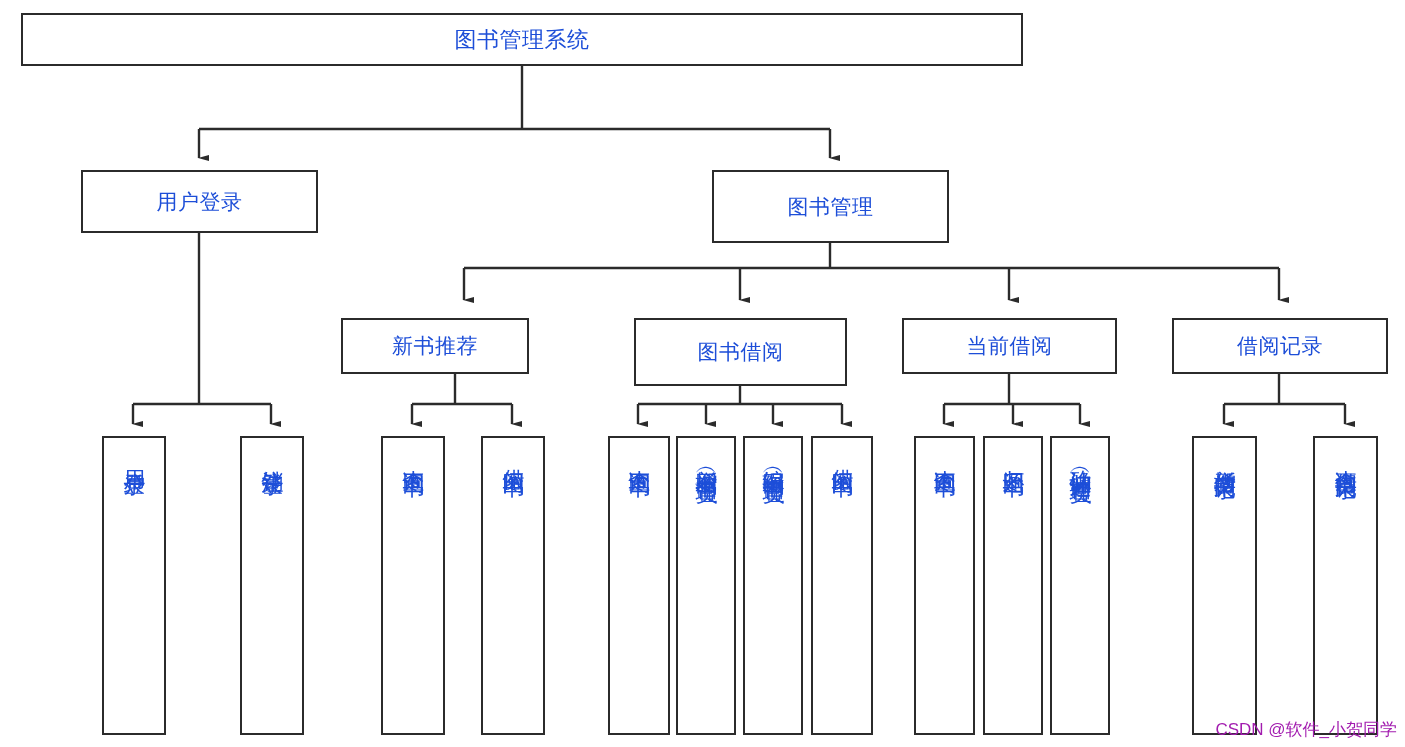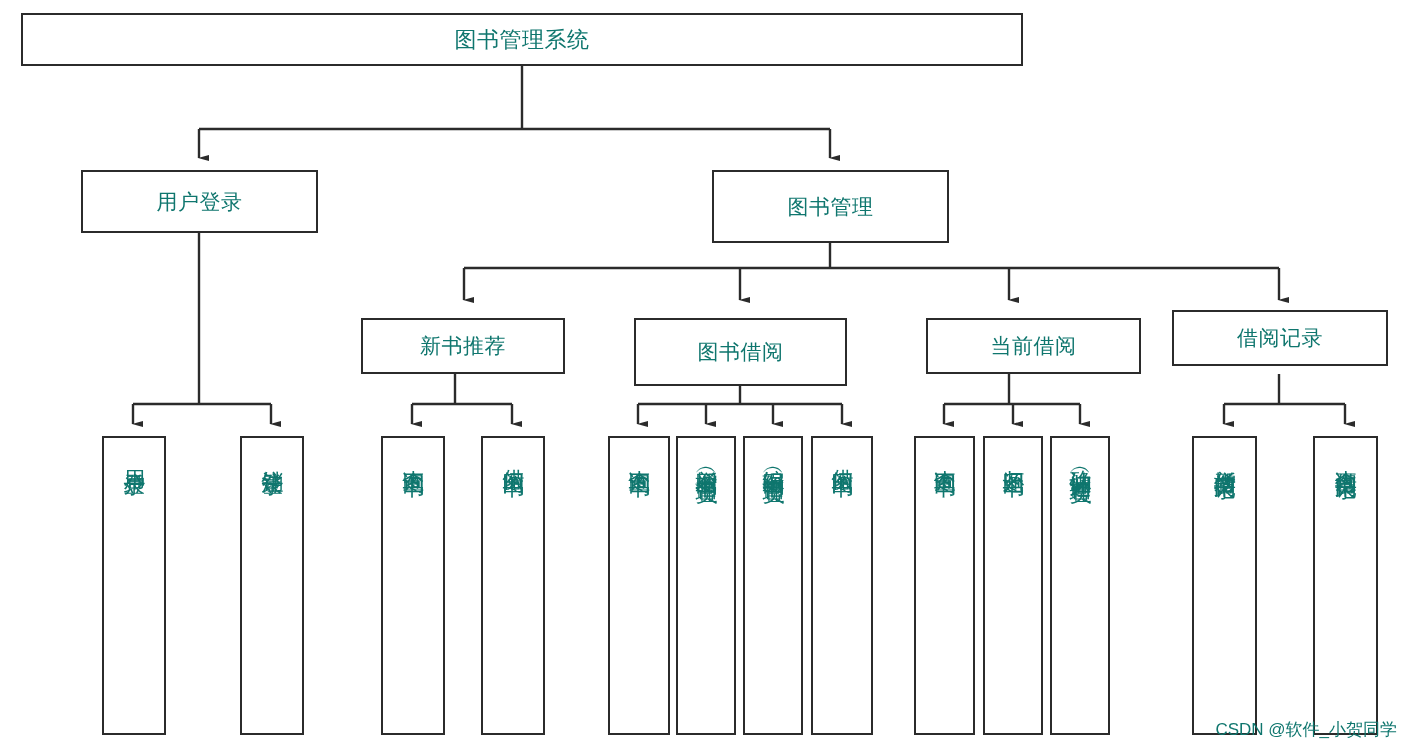--- a/index.html
+++ b/index.html
@@ -24,21 +24,21 @@
     pointer-events: none;
   }
   .node {
     position: absolute;
     box-sizing: border-box;
     border: 2px solid #2b2b2b;
     background: #ffffff;
     display: flex;
     align-items: center;
     justify-content: center;
-    color: #0f766e;
+    color: #1d4ed8;
     z-index: 2;
   }
   .node-h {
     font-size: 21px;
     letter-spacing: 0.5px;
     white-space: nowrap;
   }
   .node-root { font-size: 22px; }
   .node-v {
     align-items: flex-start;
@@ -51,21 +51,21 @@
     line-height: 1.22;
     letter-spacing: 2px;
     white-space: nowrap;
     display: block;
   }
   .watermark {
     position: absolute;
     right: 8px;
     bottom: 6px;
     font-size: 17px;
-    color: #0f766e;
+    color: #a21caf;
     white-space: nowrap;
     z-index: 5;
   }
 </style>
 </head>
 <body>
 
 <div id="canvas">
 
   <svg id="wires" viewBox="0 0 1405 747" xmlns="http://www.w3.org/2000/svg">
@@ -122,30 +122,30 @@
     <span>图书管理系统</span>
   </div>
 
   <div class="node node-h" style="left:81px; top:170px; width:237px; height:63px;">
     <span>用户登录</span>
   </div>
   <div class="node node-h" style="left:712px; top:170px; width:237px; height:73px;">
     <span>图书管理</span>
   </div>
 
-  <div class="node node-h" style="left:361px; top:318px; width:204px; height:56px;">
+  <div class="node node-h" style="left:341px; top:318px; width:188px; height:56px;">
     <span>新书推荐</span>
   </div>
   <div class="node node-h" style="left:634px; top:318px; width:213px; height:68px;">
     <span>图书借阅</span>
   </div>
-  <div class="node node-h" style="left:902px; top:318px; width:215px; height:56px;margin-left:24px;">
+  <div class="node node-h" style="left:902px; top:318px; width:215px; height:56px;">
     <span>当前借阅</span>
   </div>
-  <div class="node node-h" style="left:1172px; top:310px; width:216px; height:56px;align-items:center;">
+  <div class="node node-h" style="left:1172px; top:318px; width:216px; height:56px;align-items:center;">
     <span>借阅记录</span>
   </div>
 
   <div class="node node-v" style="left:102px; top:436px; width:64px; height:299px;">
     <span class="vtext">用户登录</span>
   </div>
   <div class="node node-v" style="left:240px; top:436px; width:64px; height:299px;">
     <span class="vtext">注销登录</span>
   </div>
 

